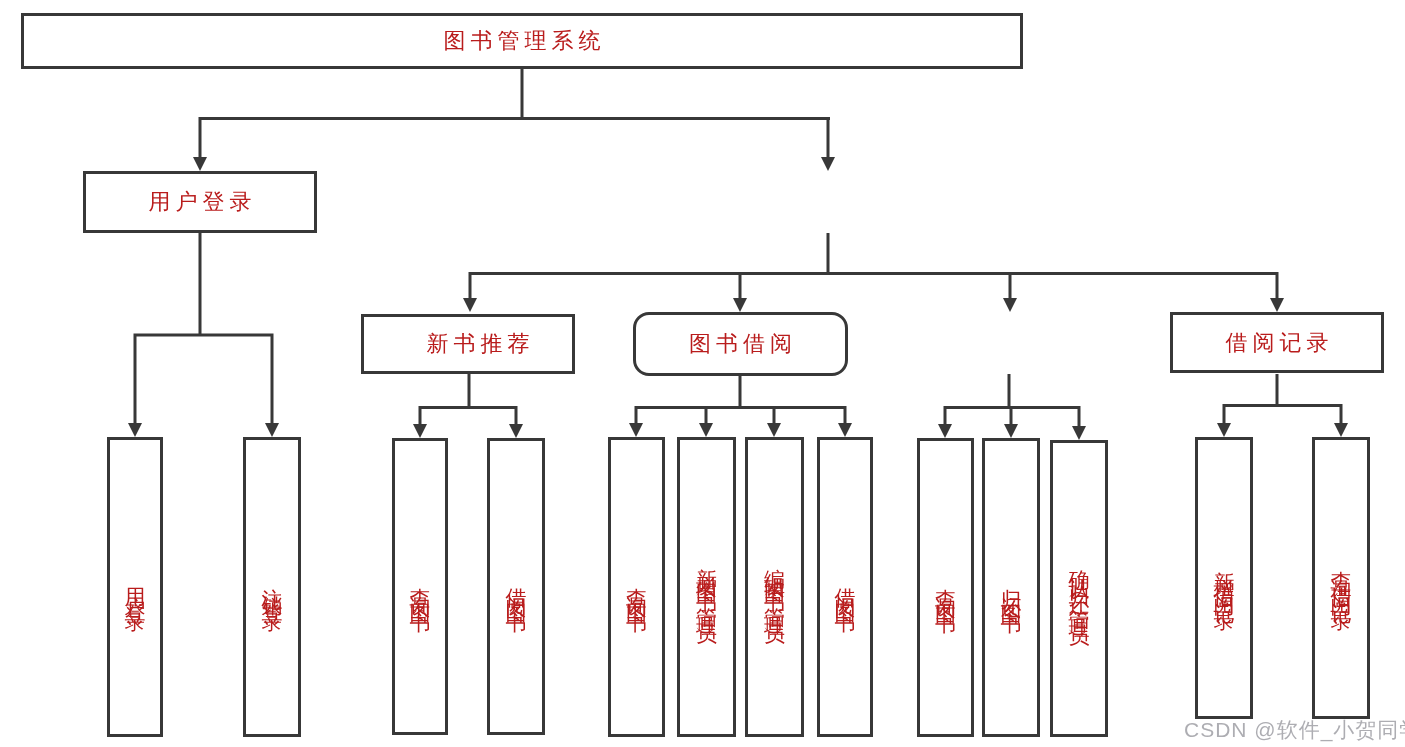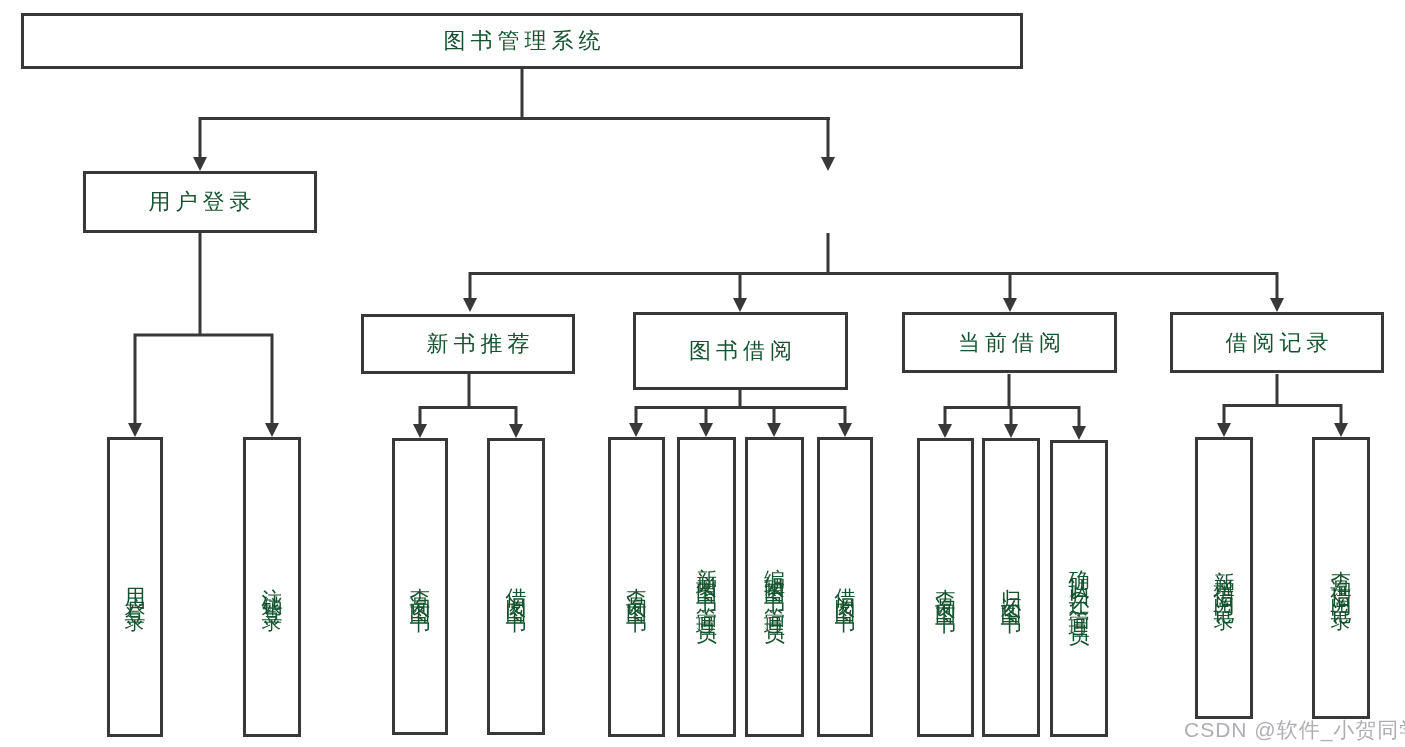--- a/index.html
+++ b/index.html
@@ -15,21 +15,21 @@
     position: absolute;
     left: 0; top: 0;
     width: 1405px; height: 747px;
     z-index: 1;
   }
   .node {
     position: absolute;
     box-sizing: border-box;
     border: 3px solid #383838;
     background: #ffffff;
-    color: #14532d;
+    color: #b91c1c;
     display: flex;
     align-items: center;
     justify-content: center;
     z-index: 2;
     font-size: 22px;
     letter-spacing: 5px;
     text-indent: 5px;
     white-space: nowrap;
   }
   .vnode {
@@ -93,22 +93,21 @@
       <polygon points="1217,423 1231,423 1224,437"></polygon>
       <polygon points="1334,423 1348,423 1341,437"></polygon>
     </g>
   </svg>
 
   <div class="node" style="left:21px; top:13px; width:1002px; height:56px;">图书管理系统</div>
 
   <div class="node" style="left:83px; top:171px; width:234px; height:62px;">用户登录</div>
 
   <div class="node" style="left:361px; top:314px; width:214px; height:60px;padding-left:20px;">新书推荐</div>
-  <div class="node" style="left:633px; top:312px; width:215px; height:78px;">图书借阅</div>
-  <div class="node" style="left:902px; top:312px; width:215px; height:61px;">当前借阅</div>
+  <div class="node" style="left:633px; top:312px; width:215px; height:64px;border-radius:16px;">图书借阅</div>
   <div class="node" style="left:1170px; top:312px; width:214px; height:61px;">借阅记录</div>
 
   <div class="node vnode" style="left:107px; top:437px; width:56px; height:300px;">用户登录</div>
   <div class="node vnode" style="left:243px; top:437px; width:58px; height:300px;">注销登录</div>
 
   <div class="node vnode" style="left:392px; top:438px; width:56px; height:297px;">查询图书</div>
   <div class="node vnode" style="left:487px; top:438px; width:58px; height:297px;">借阅图书</div>
 
   <div class="node vnode" style="left:608px; top:437px; width:57px; height:300px;">查询图书</div>
   <div class="node vnode" style="left:677px; top:437px; width:59px; height:300px;">新增图书（管理员）</div>

